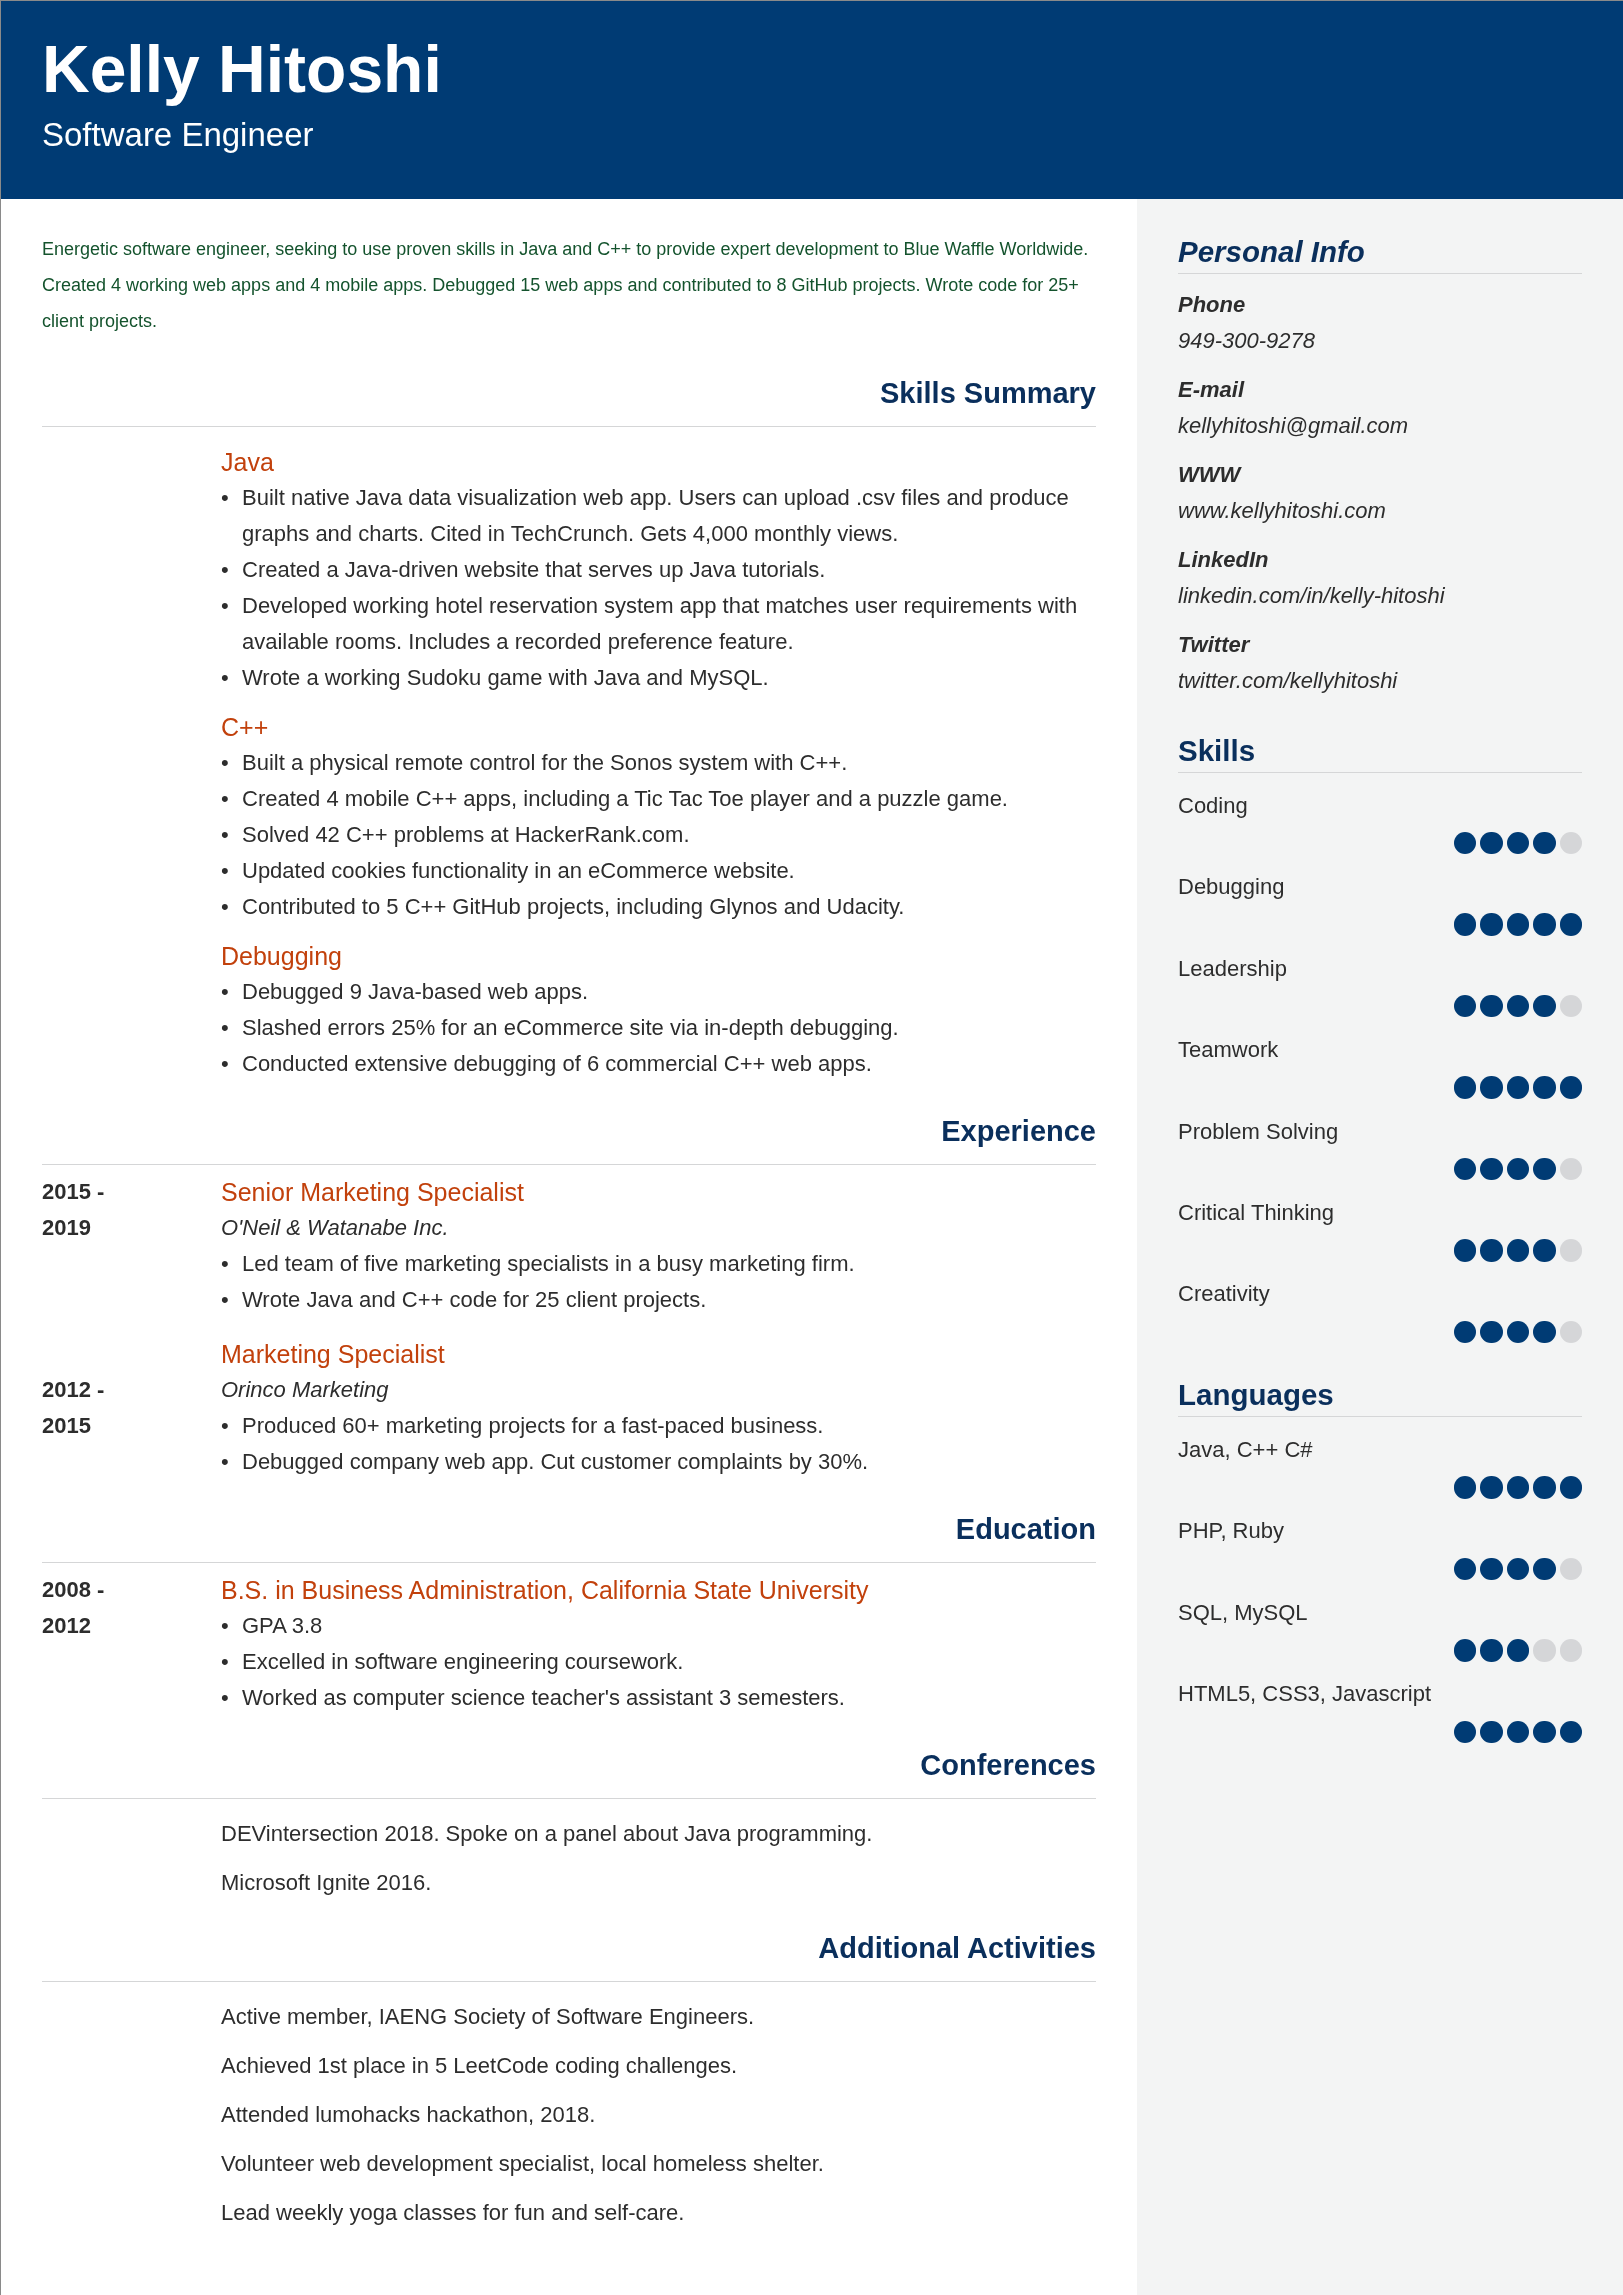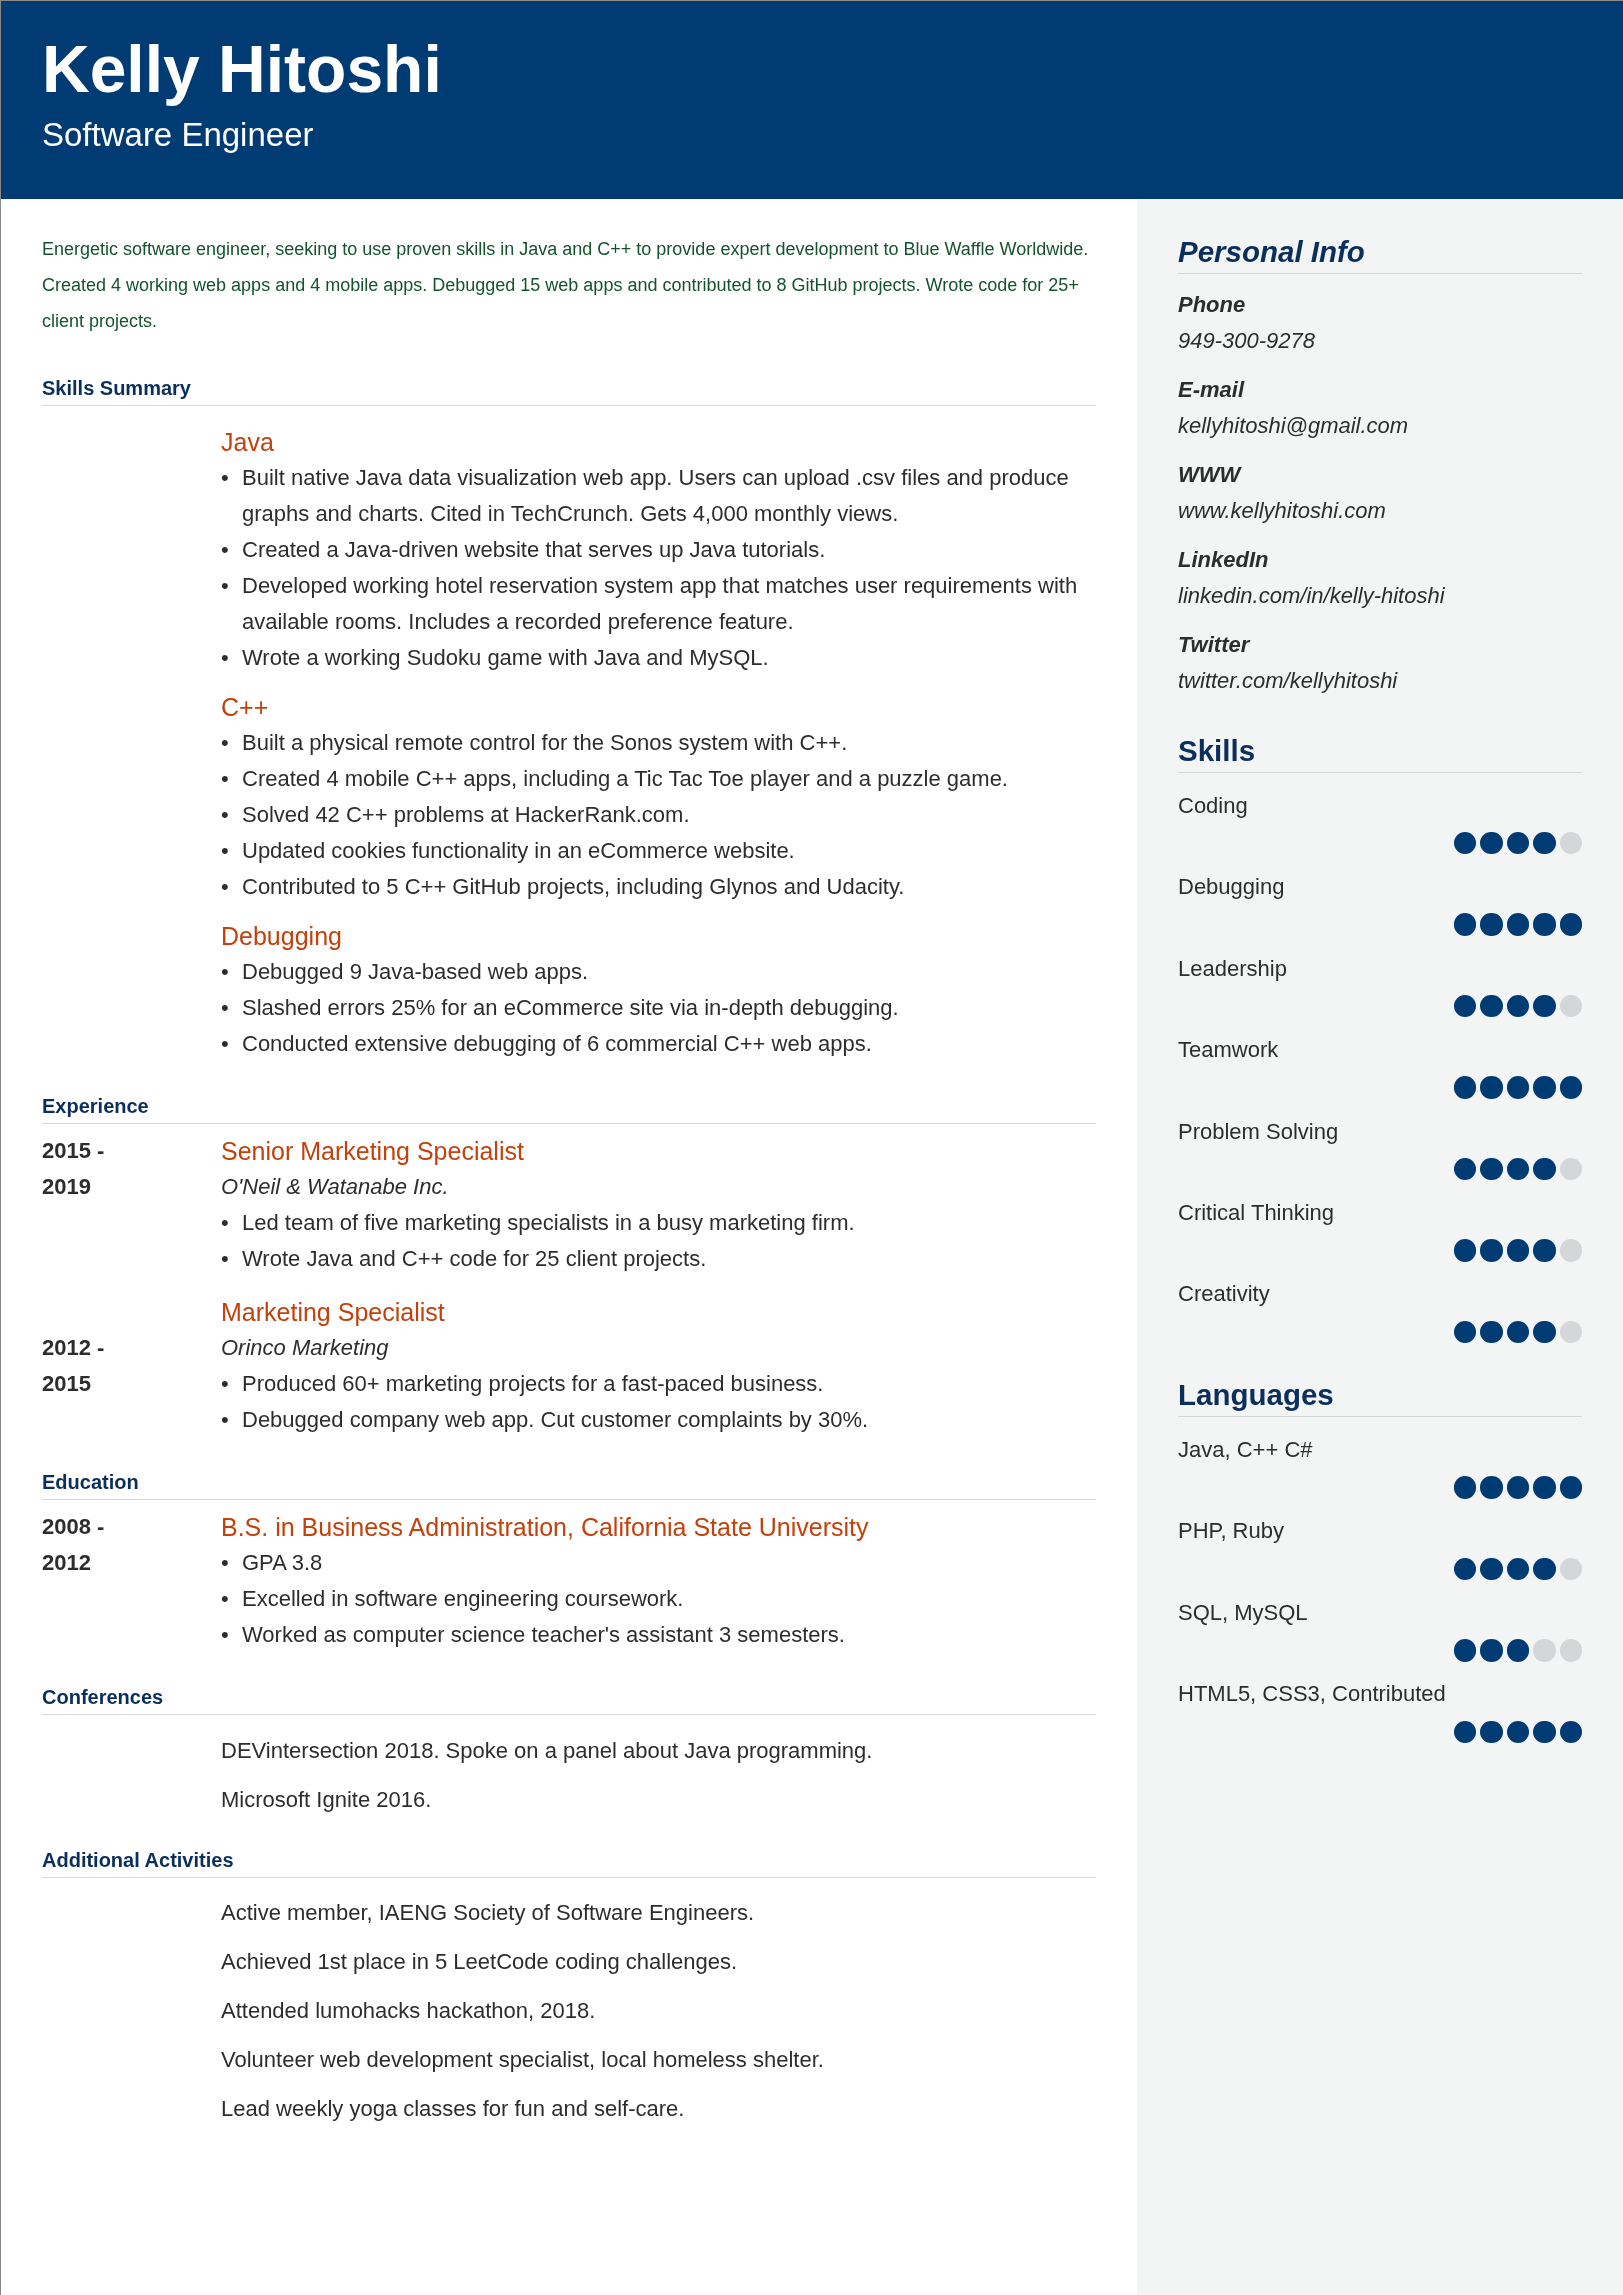--- a/index.html
+++ b/index.html
@@ -35,23 +35,24 @@
   }
   .main {
     position: absolute; left: 41px; top: 198px; width: 1054px;
   }
   .summary {
     margin-top: 32px;
     font-size: 18px; line-height: 36px; color: #14532d;
     width: 1054px;
   }
   .sec-title {
-    font-size: 20px; font-weight: bold; color: #0a2f5c; line-height: 1.2;
-    padding-bottom: 5px;
+    font-size: 29px; font-weight: bold; color: #0a2f5c; line-height: 1.2;
+    padding-bottom: 15px;
     border-bottom: 1.8px solid #d5d6d7;
+    text-align: right;
   }
   .section { margin-top: 35px; }
   .block { margin-left: 179px; }
   .block-title { font-size: 25px; font-weight: normal; color: #c2410c; line-height: 36px; }
   ul.bullets { list-style: none; margin: 0; padding: 0; }
   ul.bullets li {
     position: relative; padding-left: 21px;
     font-size: 22px; line-height: 36px;
   }
   ul.bullets li::before {
@@ -314,21 +315,21 @@
               <div class="rating-label">SQL, MySQL</div>
               <div class="dots">
                 <span class="dot on"></span>
                 <span class="dot on"></span>
                 <span class="dot on"></span>
                 <span class="dot"></span>
                 <span class="dot"></span>
               </div>
             </div>
             <div class="rating-item">
-              <div class="rating-label">HTML5, CSS3, Contributed</div>
+              <div class="rating-label">HTML5, CSS3, Javascript</div>
               <div class="dots">
                 <span class="dot on"></span>
                 <span class="dot on"></span>
                 <span class="dot on"></span>
                 <span class="dot on"></span>
                 <span class="dot on"></span>
               </div>
             </div>
           </div>
       </div>

